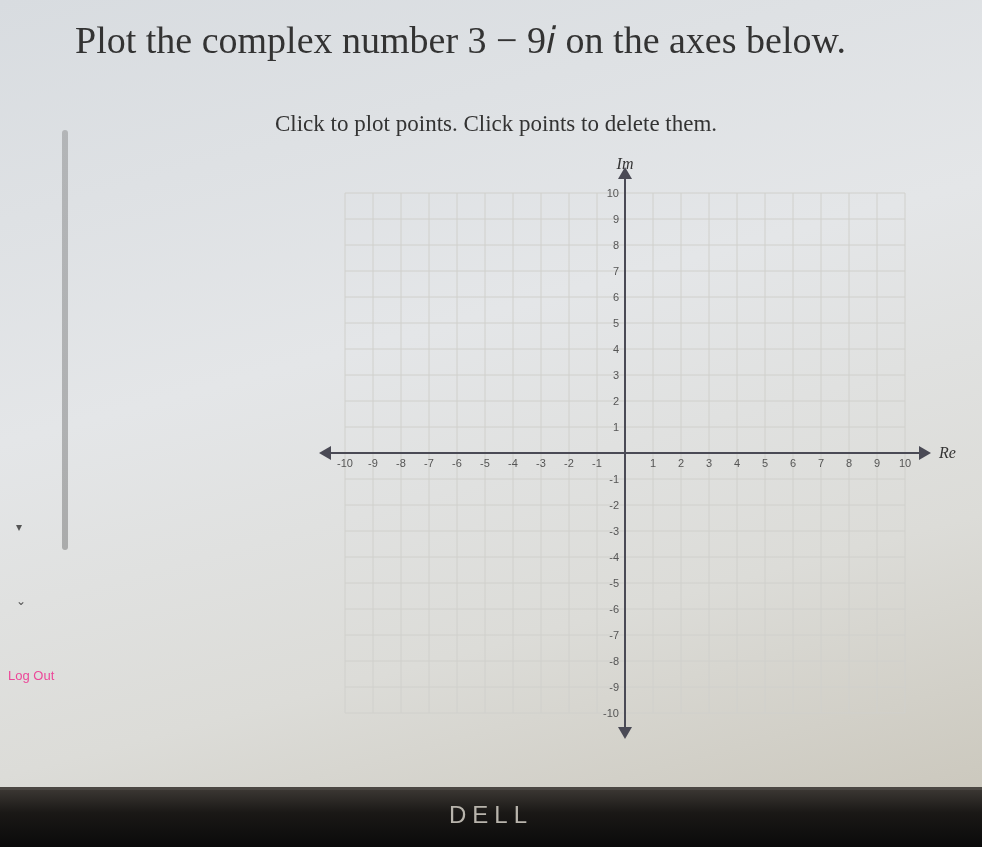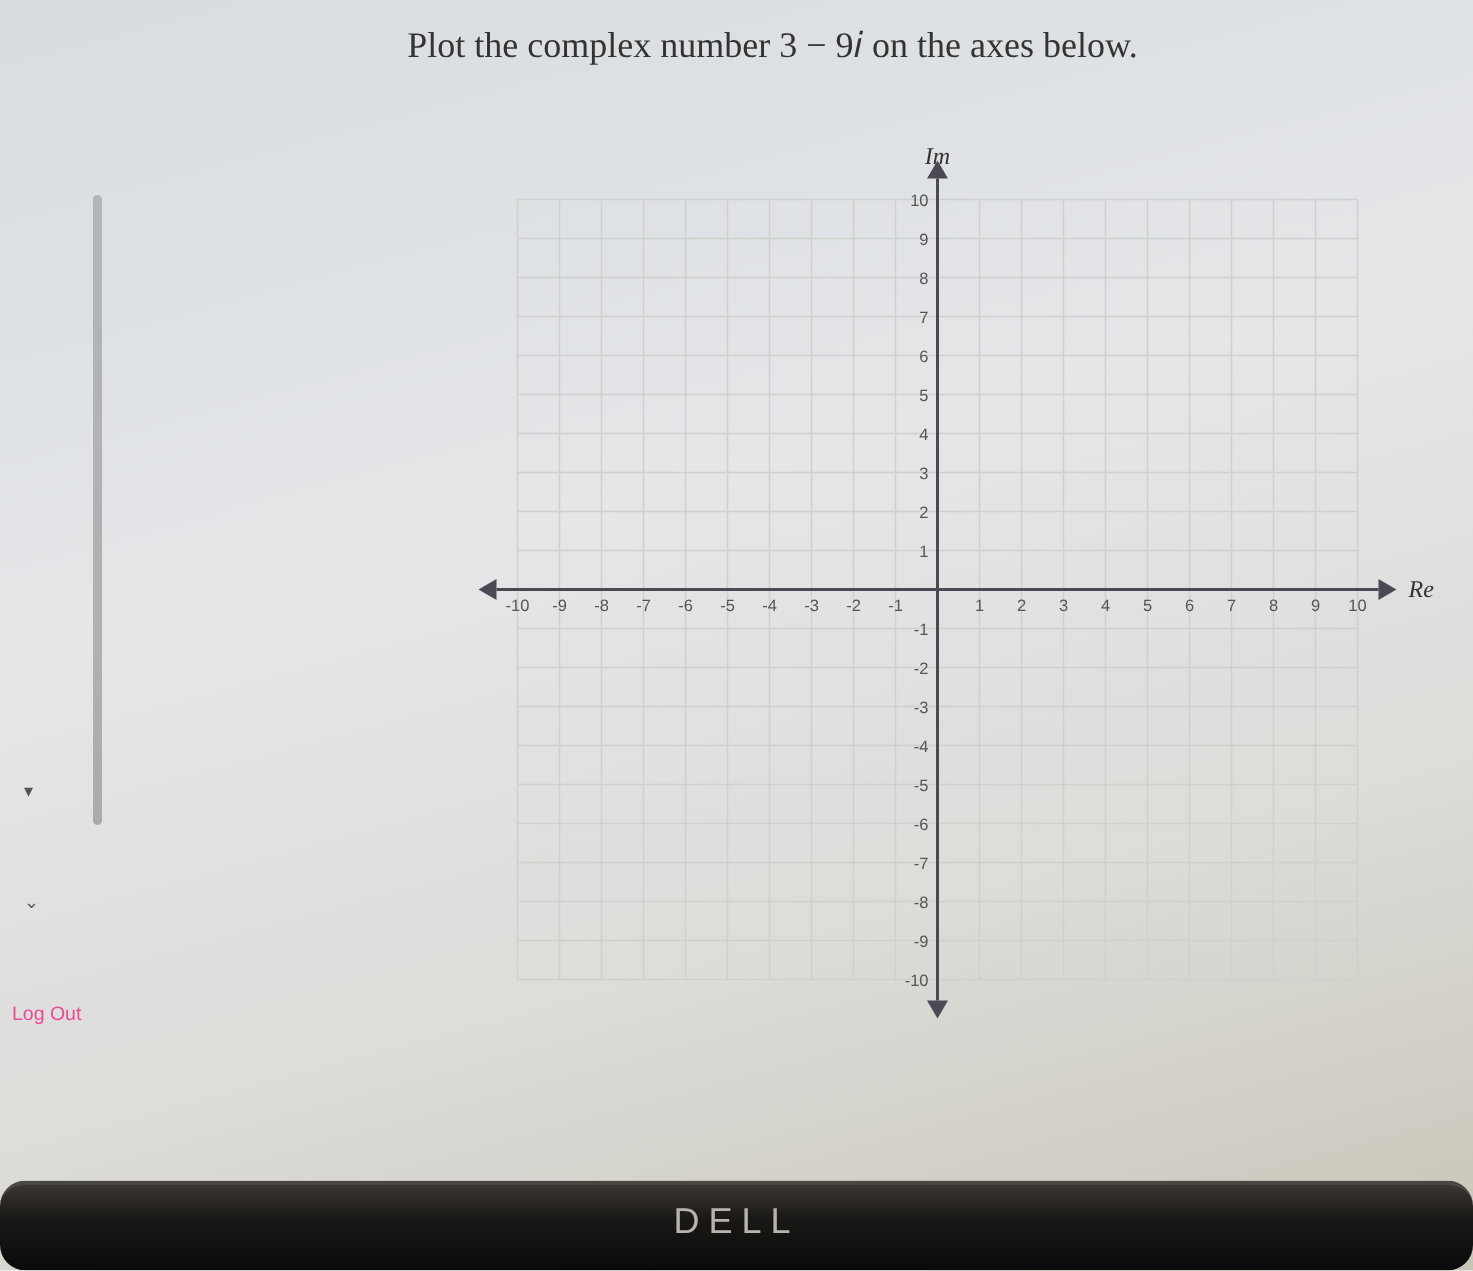--- a/index.html
+++ b/index.html
@@ -10,25 +10,24 @@
       position: relative;
       color: #2a2a2a;
     }
     .content {
       position: absolute;
       left: 75px;
       top: 18px;
       width: 880px;
     }
     .question {
-      font-size: 24px;
+      font-size: 38px;
       color: #333;
       margin-bottom: 48px;
       font-weight: 400;
-      text-align: center;
     }
     .instruction {
       font-size: 23px;
       color: #333;
       margin-left: 200px;
       margin-bottom: 16px;
     }
     .plot-wrap {
       margin-left: 230px;
       margin-top: 10px;
@@ -53,21 +52,20 @@
       cursor: pointer;
     }
     .laptop-bezel {
       position: absolute;
       left: 0;
       bottom: 0;
       width: 982px;
       height: 60px;
       background: linear-gradient(180deg, #3a3632 0%, #1a1816 40%, #0a0a0a 100%);
       border-top: 3px solid #4a4642;
-      border-radius: 17px;
     }
     .brand {
       position: absolute;
       left: 50%;
       bottom: 18px;
       transform: translateX(-50%);
       font-family: Arial, sans-serif;
       font-size: 24px;
       font-weight: 300;
       letter-spacing: 6px;
@@ -93,20 +91,21 @@
 <body>
 
 <div class="left-edge"></div>
 
 <div class="content">
 
   <div class="question">
     <span>Plot the complex number </span><span>3 − 9𝑖</span><span> on the axes below.</span>
   </div>
 
+  <div class="instruction">Click to plot points. Click points to delete them.</div>
 
   <div class="plot-wrap">
     <svg id="plot-svg" width="660" height="600">
         <line x1="40" y1="40" x2="40" y2="560" class="grid-line"></line>
         <line x1="68" y1="40" x2="68" y2="560" class="grid-line"></line>
         <line x1="96" y1="40" x2="96" y2="560" class="grid-line"></line>
         <line x1="124" y1="40" x2="124" y2="560" class="grid-line"></line>
         <line x1="152" y1="40" x2="152" y2="560" class="grid-line"></line>
         <line x1="180" y1="40" x2="180" y2="560" class="grid-line"></line>
         <line x1="208" y1="40" x2="208" y2="560" class="grid-line"></line>

